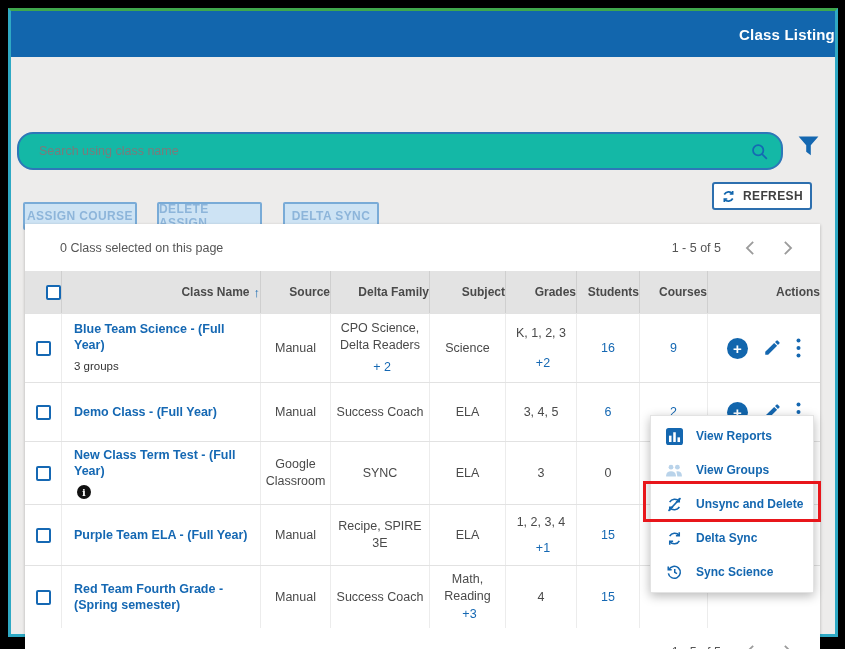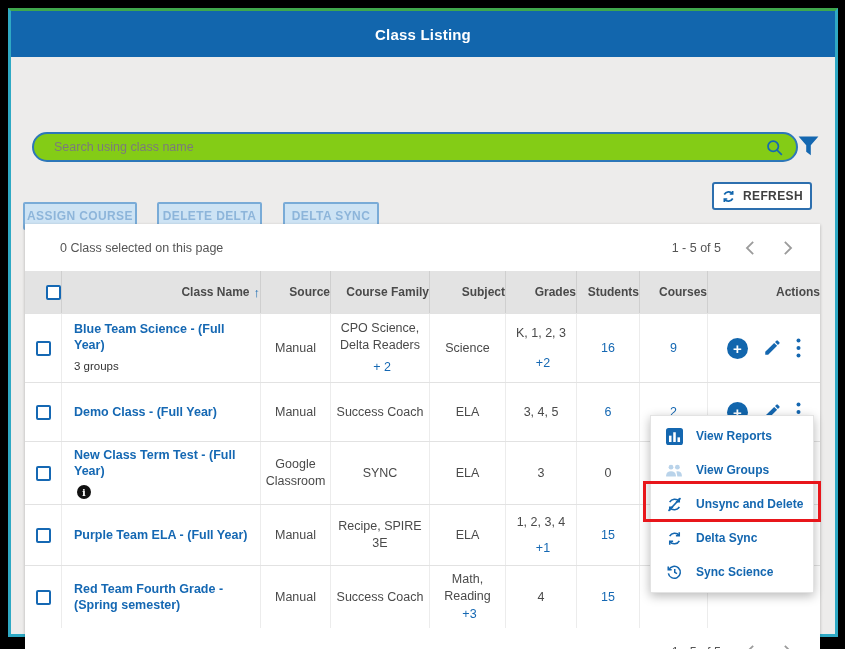--- a/index.html
+++ b/index.html
@@ -1,27 +1,27 @@
 <!DOCTYPE html>
 <html><head>
 <meta charset="utf-8">
 <style>
   html,body{margin:0;padding:0;background:#fff;}
   .app{position:relative;width:845px;height:649px;background:#000;overflow:hidden;
        font-family:"Liberation Sans",sans-serif;-webkit-font-smoothing:antialiased;}
   .window{position:absolute;left:8px;top:8px;width:830px;height:629px;box-sizing:border-box;
        background:#edeceb;border-top:3px solid #3fa84c;border-left:3px solid #2fa9c4;
        border-right:3px solid #2fa9c4;border-bottom:3px solid #2fa9c4;}
-  .titlebar{height:46px;background:#1266ad;display:flex;align-items:center;justify-content:center;}
+  .titlebar{height:46px;background:#1266ad;display:flex;align-items:center;justify-content:flex-end;}
   .titlebar .title{color:#fff;font-size:15px;font-weight:bold;letter-spacing:.2px;}
   .content{position:relative;width:824px;height:577px;}
 
   
-  .search-pill{position:absolute;left:21px;top:75px;width:766px;height:30px;box-sizing:border-box;
-       background:#84cc16;border:2px solid #2d77b8;border-radius:16px;display:flex;align-items:center;}
+  .search-pill{position:absolute;left:6px;top:75px;width:766px;height:38px;box-sizing:border-box;
+       background:#14b8a6;border:2px solid #2d77b8;border-radius:16px;display:flex;align-items:center;}
   .search-pill input{flex:1;border:none;outline:none;background:transparent;margin-left:18px;
        font-size:12.5px;color:#444;font-family:"Liberation Sans",sans-serif;}
   .search-pill input::placeholder{color:#7b7b7b;}
   .search-mag{margin-right:12px;display:flex;}
   .funnel{position:absolute;left:785px;top:77px;display:flex;cursor:pointer;}
 
   
   .btn{position:absolute;top:125px;height:28px;box-sizing:border-box;display:flex;align-items:center;
        justify-content:center;font-size:12px;font-weight:bold;letter-spacing:.4px;border-radius:2px;}
   .btn-muted{background:#cde3f4;border:2px solid #79abd7;color:#8db5da;margin-top:20px;}
@@ -103,21 +103,21 @@
           </svg>
         </span>
       </div>
       <span class="funnel">
         <svg width="25" height="25" viewBox="0 0 24 24" fill="#1467b0">
           <path d="M2.5 2.5h19l-7.3 8.4v9.6l-4.4-3.4v-6.2z"></path>
         </svg>
       </span>
 
       <div class="btn btn-muted btn-assign">ASSIGN COURSE</div>
-      <div class="btn btn-muted btn-delete">DELETE DELTA</div>
+      <div class="btn btn-muted btn-delete">DELETE ASSIGN</div>
       <div class="btn btn-muted btn-deltasync">DELTA SYNC</div>
       <div class="btn btn-refresh">
         <span style="display:flex;">
           <svg width="15" height="15" viewBox="0 0 24 24" fill="none" stroke="#1266ad" stroke-width="2.6">
             <path d="M18.5 7.5A8 8 0 0 0 5.2 8.8"></path>
               <polyline points="18.7,3.2 18.7,8 14,8"></polyline>
             <path d="M5.5 16.5A8 8 0 0 0 18.8 15.2"></path>
               <polyline points="5.3,20.8 5.3,16 10,16"></polyline>
           </svg>
         </span>
@@ -146,21 +146,21 @@
 
         <div class="grid thead">
           <div class="cell">
             <span class="checkbox"></span>
           </div>
           <div class="cell">
             <span>Class Name</span>
             <span class="sort-arrow">↑</span>
           </div>
           <div class="cell">Source</div>
-          <div class="cell">Course Family</div>
+          <div class="cell">Delta Family</div>
           <div class="cell">Subject</div>
           <div class="cell">Grades</div>
           <div class="cell">Students</div>
           <div class="cell">Courses</div>
           <div class="cell">Actions</div>
         </div>
 
         <div class="grid trow r1">
           <div class="cell">
               <span class="checkbox"></span>

